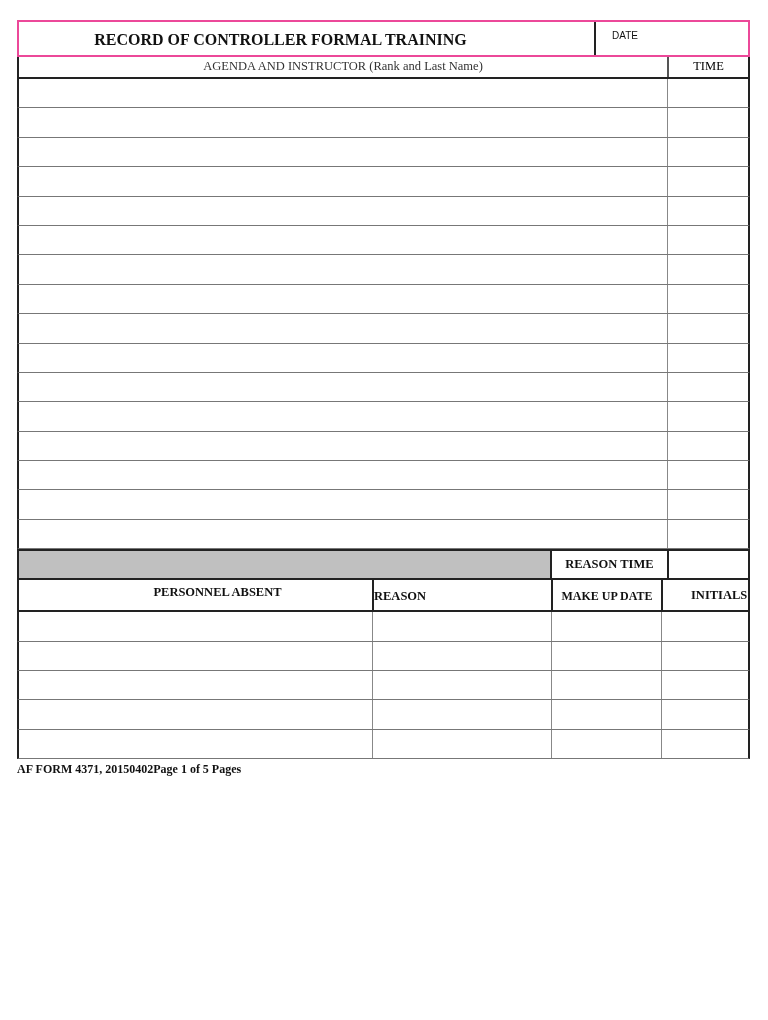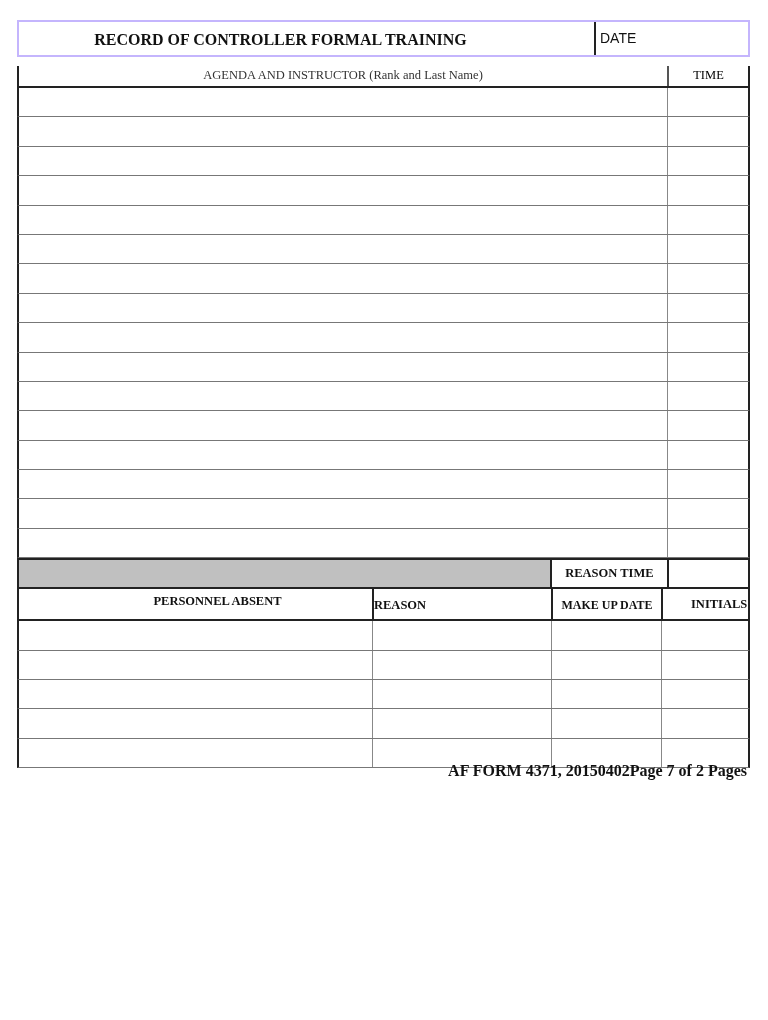--- a/index.html
+++ b/index.html
@@ -1,44 +1,44 @@
 <!DOCTYPE html>
 <html><head>
 <meta charset="utf-8">
 <style>
   html, body { margin:0; padding:0; background:#fff; }
   body { width:768px; height:1020px; position:relative; font-family:"Liberation Serif", serif; color:#111; }
   .form { position:absolute; left:17px; top:20px; width:733px; }
   .row { display:flex; box-sizing:border-box; }
   .cell { box-sizing:border-box; }
-  .title-row { height:37px; border:2px solid #c4b5fd;gap:44px; }
+  .title-row { height:37px; border:2px solid #ec4899;gap:44px; }
   .title { flex:1; display:flex; align-items:center; justify-content:center; font-weight:bold; font-size:16px; padding-top:3px; padding-right:8px; }
-  .date { width:154px; border-left:2px solid #222; font-family:"Liberation Sans", sans-serif; font-size:14px; padding:8px 0 0 4px; }
-  .hdr-row { height:22px; border-left:2px solid #222; border-right:2px solid #222; border-bottom:2px solid #222;margin-top:9px; }
+  .date { width:154px; border-left:2px solid #222; font-family:"Liberation Sans", sans-serif; font-size:10px; padding:8px 0 0 16px; }
+  .hdr-row { height:22px; border-left:2px solid #222; border-right:2px solid #222; border-bottom:2px solid #222; }
   .agenda-hdr { flex:1; text-align:center; font-size:12.5px; line-height:19px; color:#333; }
   .time-hdr { width:81px; border-left:2px solid #555; text-align:center; font-size:12.5px; line-height:19px; color:#000000; }
   .line-row { height:29.4px; border-left:2px solid #222; border-right:2px solid #222; border-bottom:1px solid #777; }
   .line-row .a { flex:1; }
   .line-row .t { width:81px; border-left:1px solid #888; }
   .total-row { height:31px; border:2px solid #222; border-top:2px solid #222; }
   .gray { width:532px; background:#c0c0c0; }
   .total-lbl { width:118px; border-left:2px solid #222; text-align:center; font-weight:bold; font-size:12.5px; line-height:27px; }
   .total-val { width:81px; border-left:2px solid #222; }
   .abs-hdr { height:32px; border-left:2px solid #222; border-right:2px solid #222; border-bottom:2px solid #222; font-weight:bold; font-size:12.5px; }
   .c1 { width:353px; }
   .c2 { width:179px; border-left:2px solid #222; }
   .c3 { width:110px; border-left:2px solid #222; }
   .c4 { width:81px; border-left:2px solid #222;padding-left:28px; }
   .abs-hdr .c1 { text-align:center; line-height:24px;padding-left:44px; }
   .abs-hdr .c2 { line-height:32px; }
   .abs-hdr .c3 { text-align:center; line-height:32px; font-size:12px; }
   .abs-hdr .c4 { text-align:center; line-height:30px; }
   .abs-row { height:29.4px; border-left:2px solid #222; border-right:2px solid #222; border-bottom:1px solid #777; }
   .abs-row .c2, .abs-row .c3, .abs-row .c4 { border-left:1px solid #888; }
-  .footer { position:absolute; top:762px; left:17px; width:730px; display:flex; justify-content:flex-end; font-weight:bold; font-size:16px; }
+  .footer { position:absolute; top:762px; left:17px; width:730px; display:flex; justify-content:flex-start; font-weight:bold; font-size:12px; }
 </style>
 </head>
 <body>
 
 <div class="form">
   <div class="row title-row">
     <div class="cell title">RECORD OF CONTROLLER FORMAL TRAINING</div>
     <div class="cell date"><span>DATE</span></div>
   </div>
   <div class="row hdr-row">
@@ -151,14 +151,14 @@
         <div class="cell c1"></div>
         <div class="cell c2"></div>
         <div class="cell c3"></div>
         <div class="cell c4"></div>
       </div>
     </div>
 </div>
 
 <div class="footer">
   <span>AF FORM 4371, 20150402</span>
-  <span>Page 7 of 2 Pages</span>
+  <span>Page 1 of 5 Pages</span>
 </div>
 
 </body></html>

